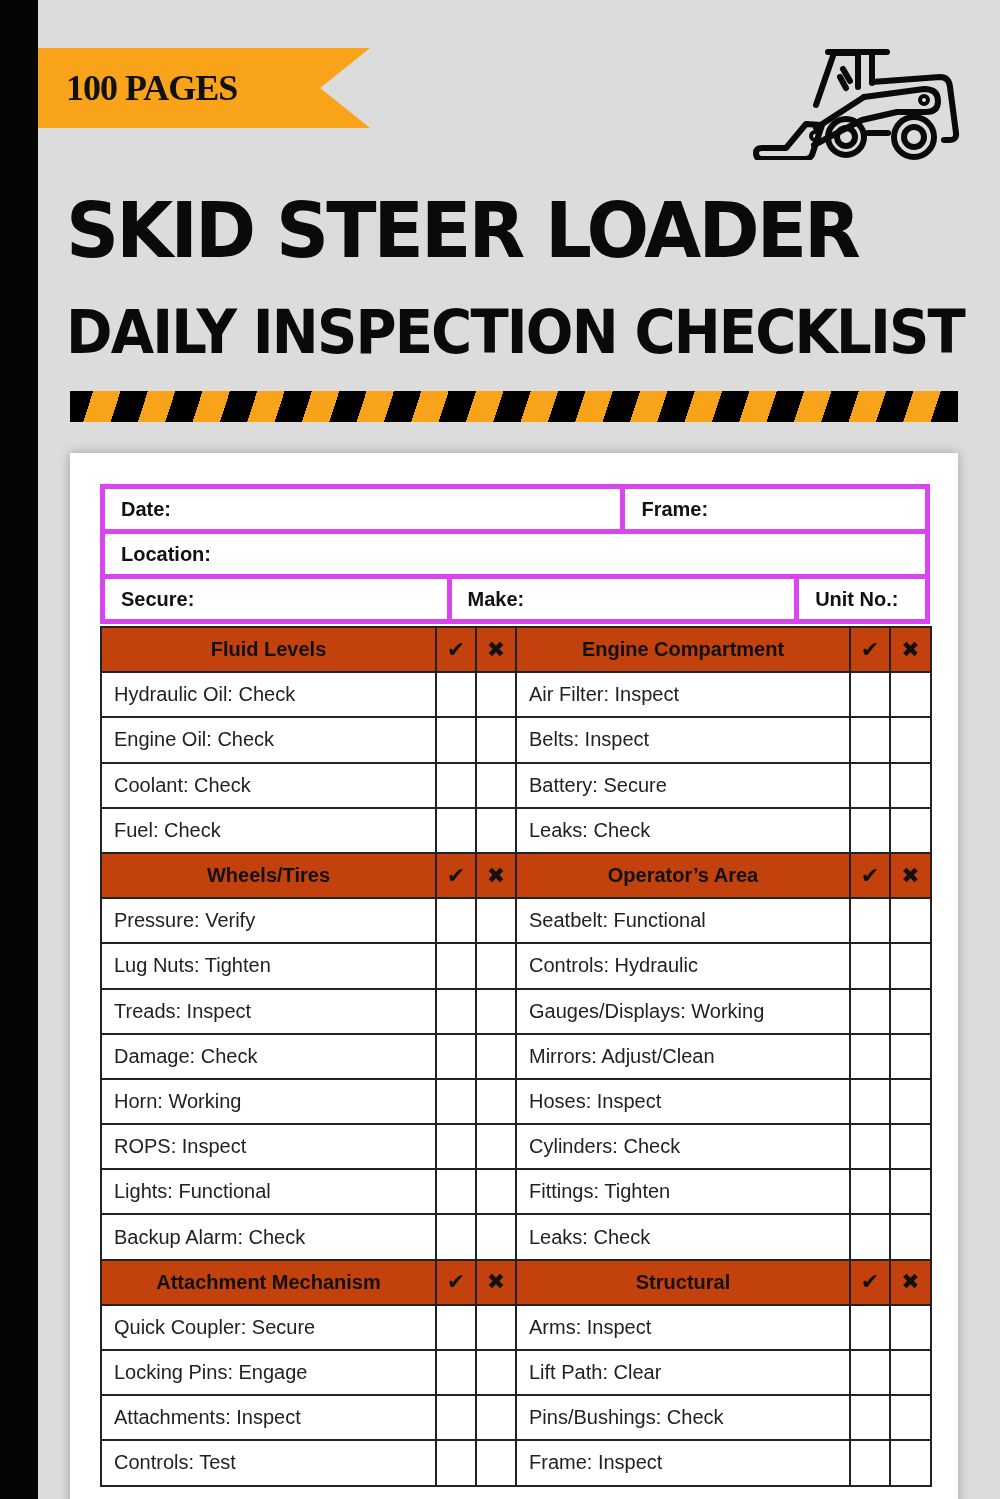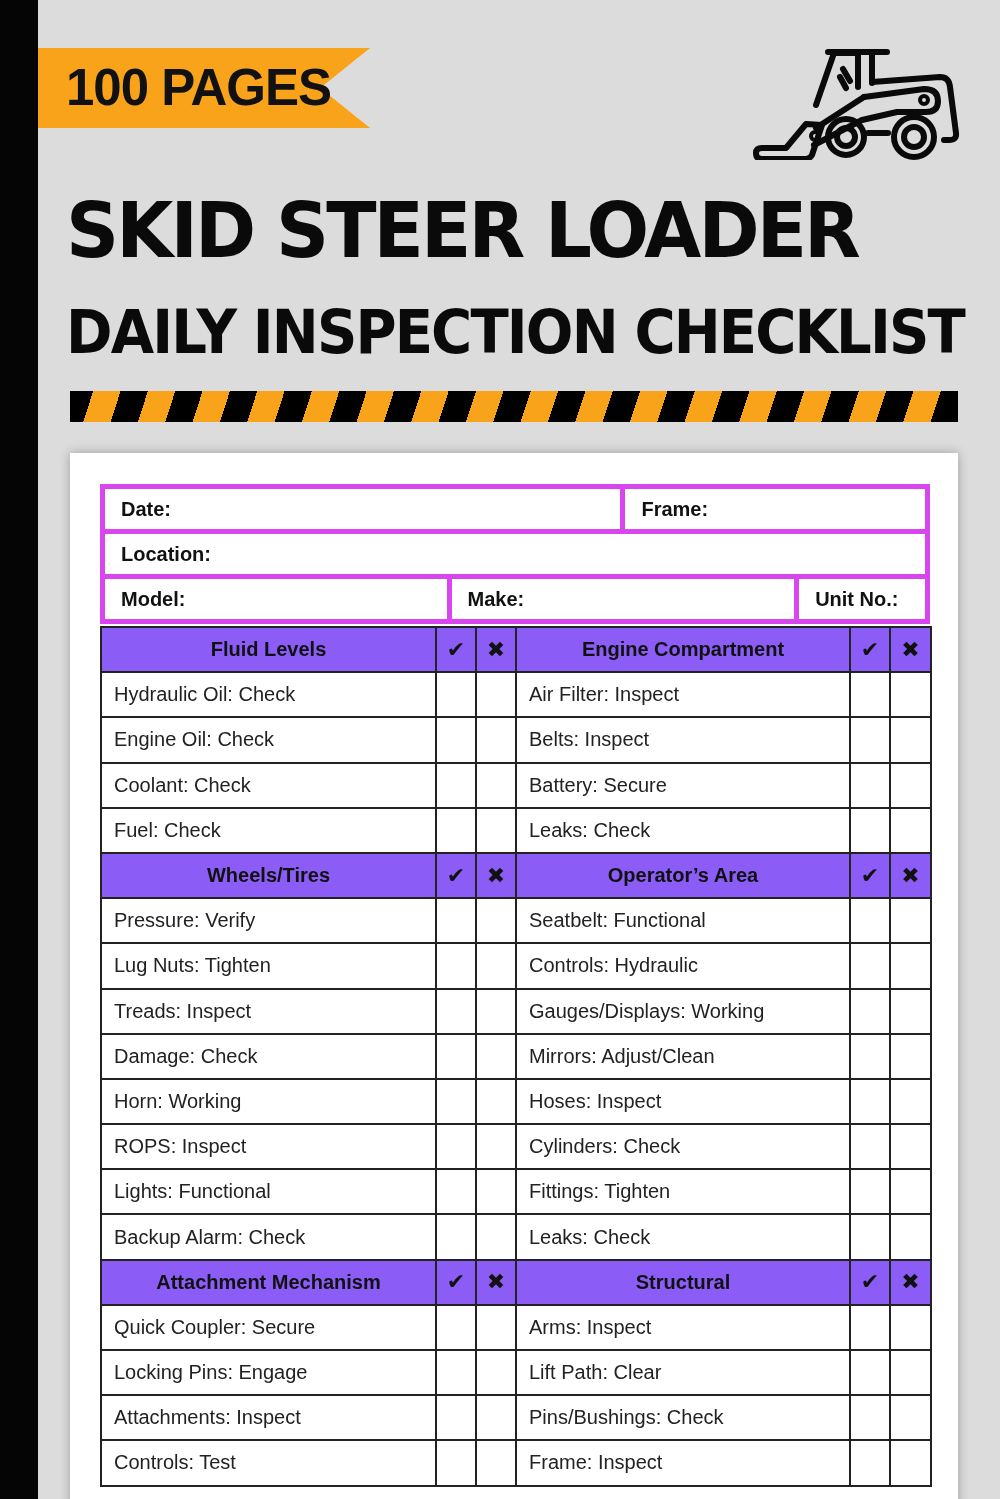--- a/index.html
+++ b/index.html
@@ -15,22 +15,22 @@
     background: #050505;
   }
   .ribbon {
     position: absolute; left: 38px; top: 48px; width: 332px; height: 80px;
     background: #f9a31b;
     clip-path: polygon(0 0, 100% 0, 85% 50%, 100% 100%, 0 100%);
     filter: drop-shadow(2px 3px 2px rgba(0,0,0,0.25));
   }
   .ribbon-text {
     position: absolute; left: 66px; top: 62px;
-    font-family: Liberation Sans, sans-serif;
-    font-weight: bold; font-size: 51px; letter-spacing: -1px;
+    font-family: Liberation Serif, serif;
+    font-weight: bold; font-size: 36px; letter-spacing: -1px;
     color: #111; line-height: 52px;
   }
   .loader-icon {
     position: absolute; left: 752px; top: 45px; width: 208px; height: 115px;
   }
   .title-1 {
     position: absolute; left: 66px; top: 186px;
     font-family: "DejaVu Sans", sans-serif;
     font-weight: bold; font-size: 76px; letter-spacing: -3px;
     line-height: 90px; color: #0a0a0a;
@@ -71,21 +71,21 @@
   .check-table {
     position: absolute; left: 100px; top: 626px; width: 830px;
     border-collapse: collapse; table-layout: fixed;
   }
   .check-table td {
     border: 2px solid #222;
     height: 45.2px; font-size: 20px; color: #222;
     vertical-align: middle;
   }
   .check-table td.item { padding-left: 12px; white-space: nowrap; overflow: hidden; }
-  .check-table tr.head td { background: #8b5cf6; font-weight: bold; color: #111; }
+  .check-table tr.head td { background: #c2410c; font-weight: bold; color: #111; }
   .check-table tr.head td.sec { text-align: center; }
   .check-table td.mark { text-align: center; font-size: 22px; font-weight: bold; color: #111; }
   col.c-label { width: 335px; }
   col.c-ok { width: 40px; }
   col.c-bad { width: 40px; }
   col.c-label2 { width: 334px; }
   col.c-ok2 { width: 40px; }
   col.c-bad2 { width: 41px; }
 </style>
 </head>
@@ -133,21 +133,21 @@
 <table class="info-table">
   <tbody>
       <tr>
     <td colspan="3" style="width:415px">Date:</td>
     <td colspan="3">Frame:</td>
   </tr>
   <tr>
     <td colspan="6">Location:</td>
   </tr>
   <tr>
-    <td colspan="2" style="width:276px">Model:</td>
+    <td colspan="2" style="width:276px">Secure:</td>
     <td colspan="2" style="width:277px">Make:</td>
     <td colspan="2">Unit No.:</td>
   </tr>
 </tbody>
   </table>
 
 <table class="check-table">
   <colgroup>
     <col class="c-label">
       <col class="c-ok">

